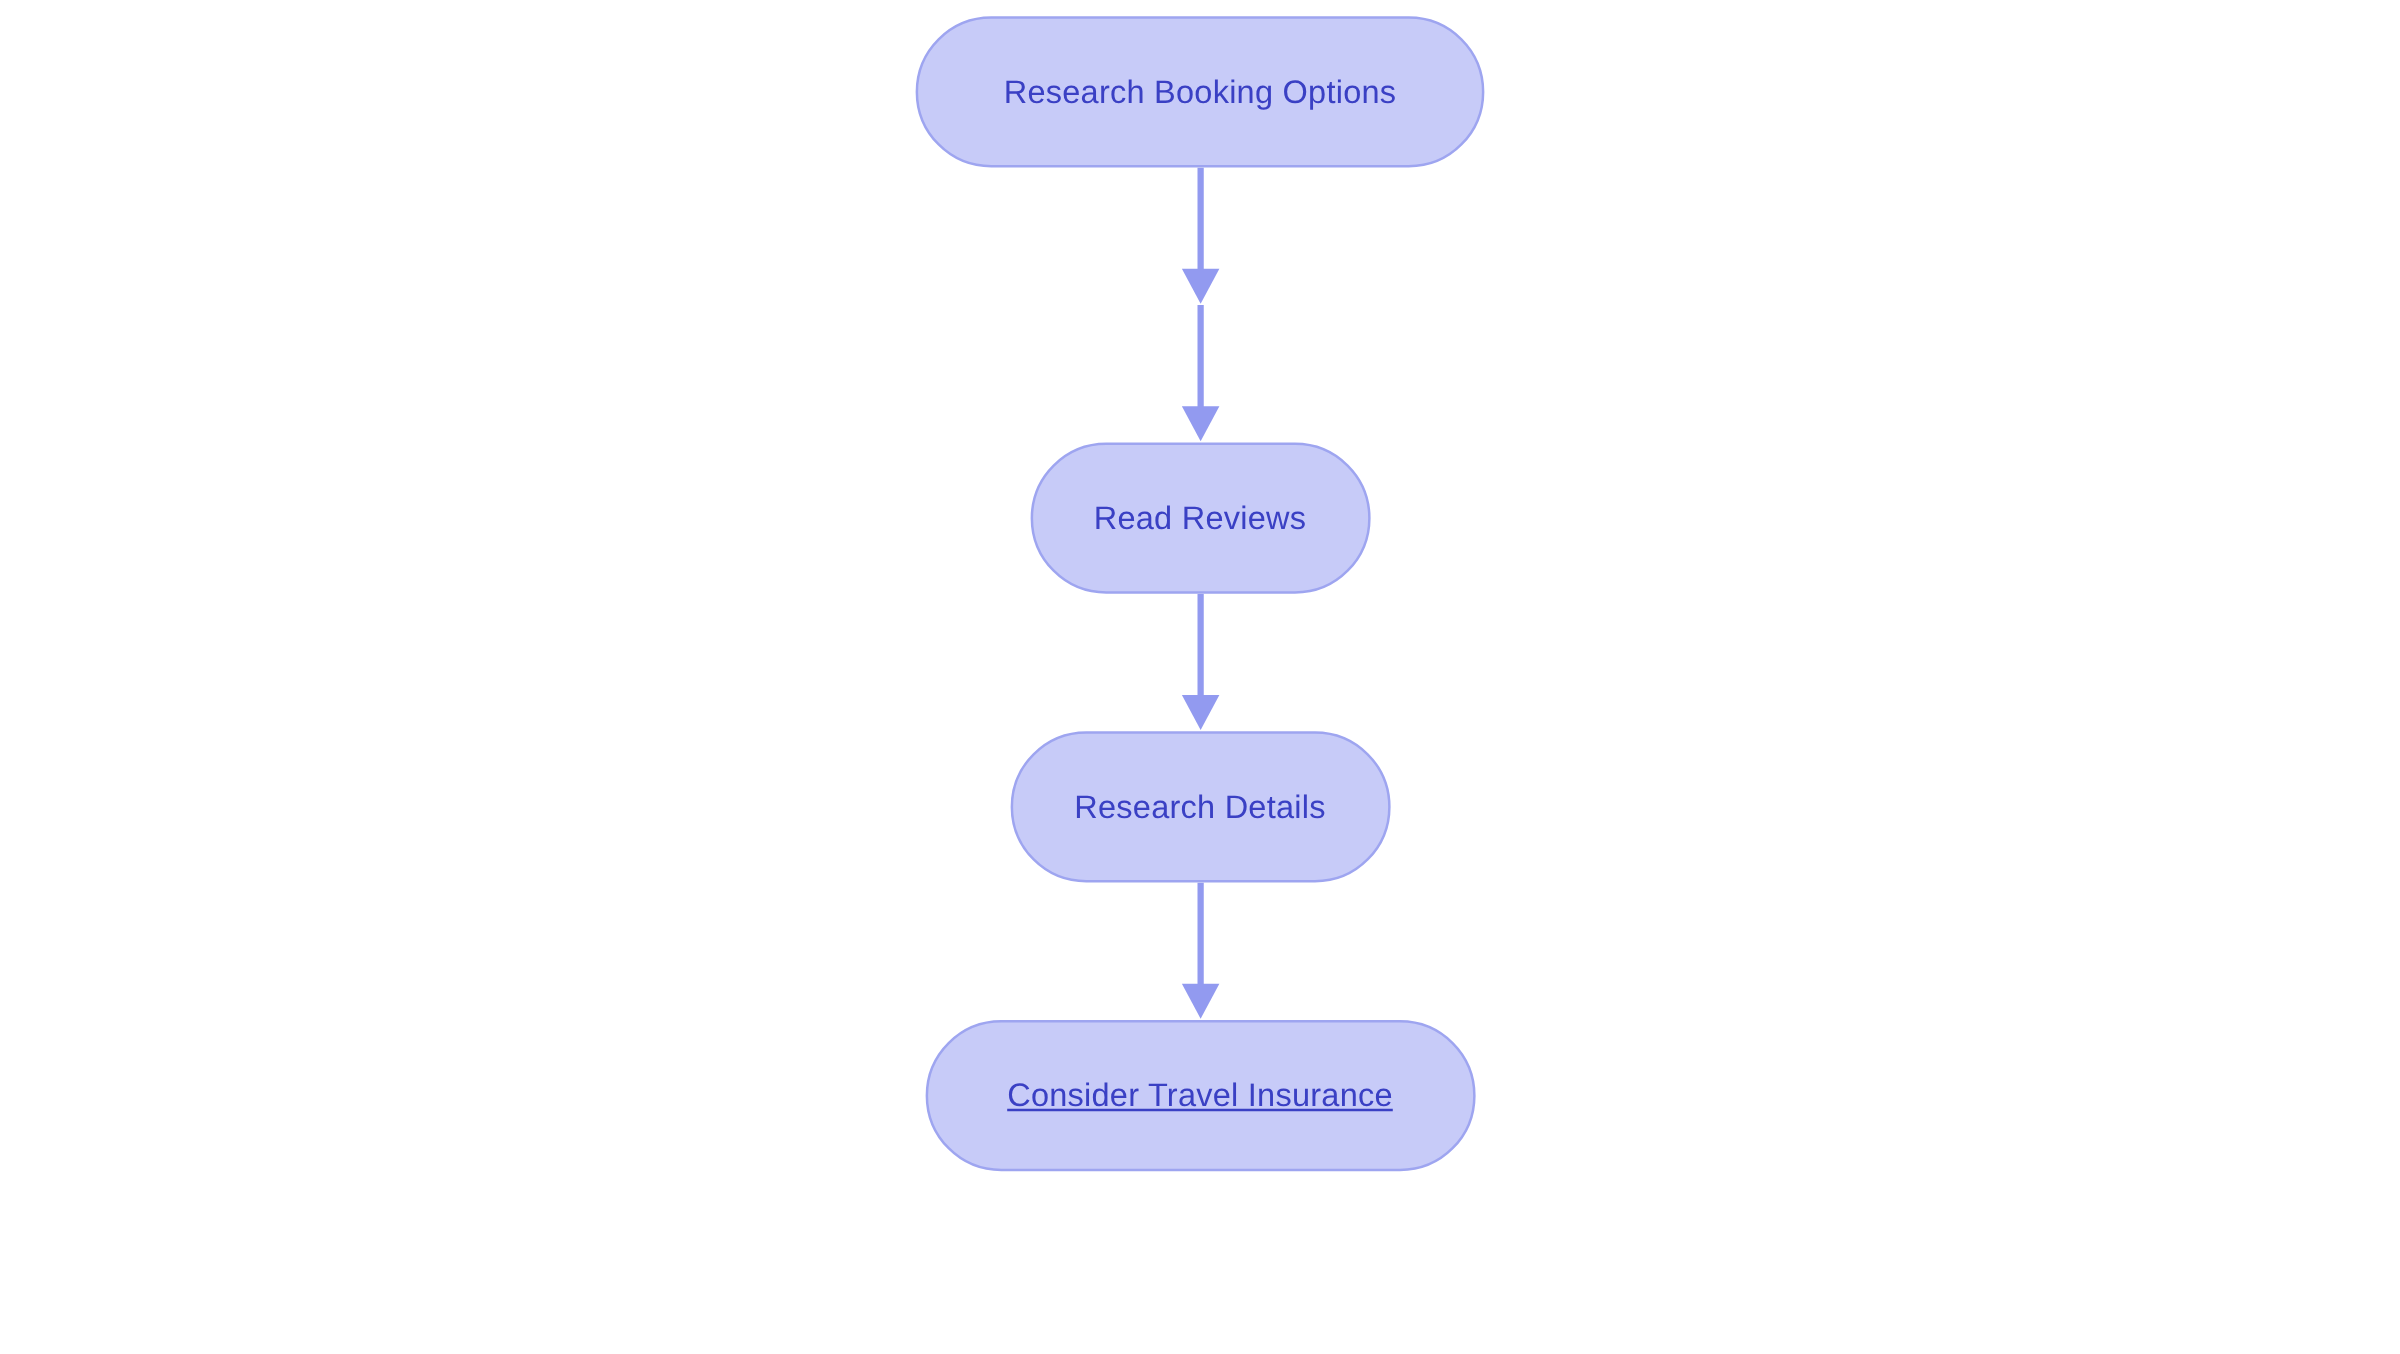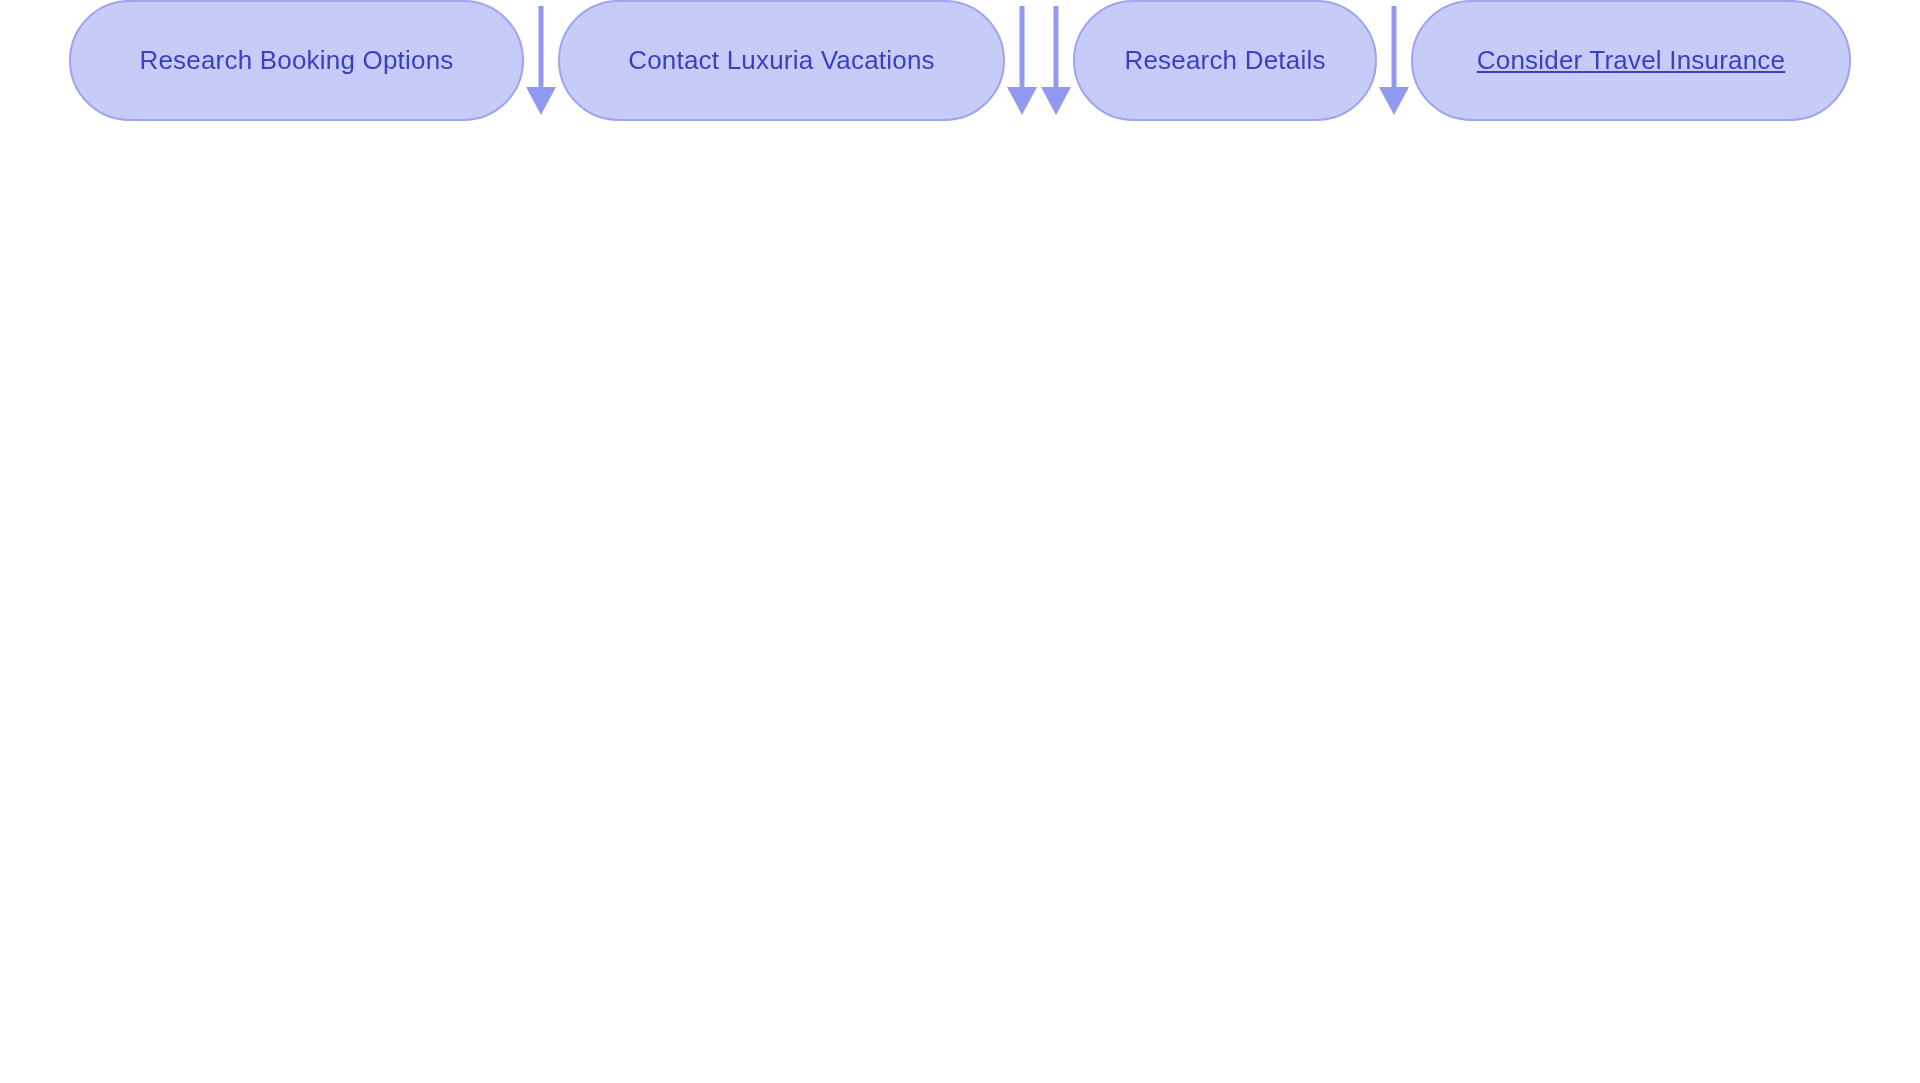--- a/index.html
+++ b/index.html
@@ -17,25 +17,25 @@
     font-family: "Liberation Sans", sans-serif;
     overflow: hidden;
   }
   .canvas {
     position: relative;
     width: 1920px;
     height: 1083px;
   }
   .flow {
     position: absolute;
-    top: 0;
+    top: 13px;
     left: 50%;
     transform: translateX(-50%);
     display: flex;
-    flex-direction: row;
+    flex-direction: column;
     align-items: center;
   }
   .node {
     height: 121px;
     border: 2px solid var(--node-border);
     background: var(--node-fill);
     color: var(--node-text);
     border-radius: 60.5px;
     display: flex;
     align-items: center;
@@ -64,29 +64,29 @@
 
     <div class="node node-1">
       <span>Research Booking Options</span>
     </div>
 
     <svg class="arrow" width="34" height="110" viewBox="0 0 34 110" aria-hidden="true">
       <rect x="14.5" y="0" width="5" height="83"></rect>
       <polygon points="2,81 32,81 17,109"></polygon>
     </svg>
 
-    <div class="node node-2">
-      <span>Contact Luxuria Vacations</span>
-    </div>
 
     <svg class="arrow" width="34" height="110" viewBox="0 0 34 110" aria-hidden="true">
       <rect x="14.5" y="0" width="5" height="83"></rect>
       <polygon points="2,81 32,81 17,109"></polygon>
     </svg>
 
+    <div class="node node-3">
+      <span>Read Reviews</span>
+    </div>
 
     <svg class="arrow" width="34" height="110" viewBox="0 0 34 110" aria-hidden="true">
       <rect x="14.5" y="0" width="5" height="83"></rect>
       <polygon points="2,81 32,81 17,109"></polygon>
     </svg>
 
     <div class="node node-4">
       <span>Research Details</span>
     </div>
 

